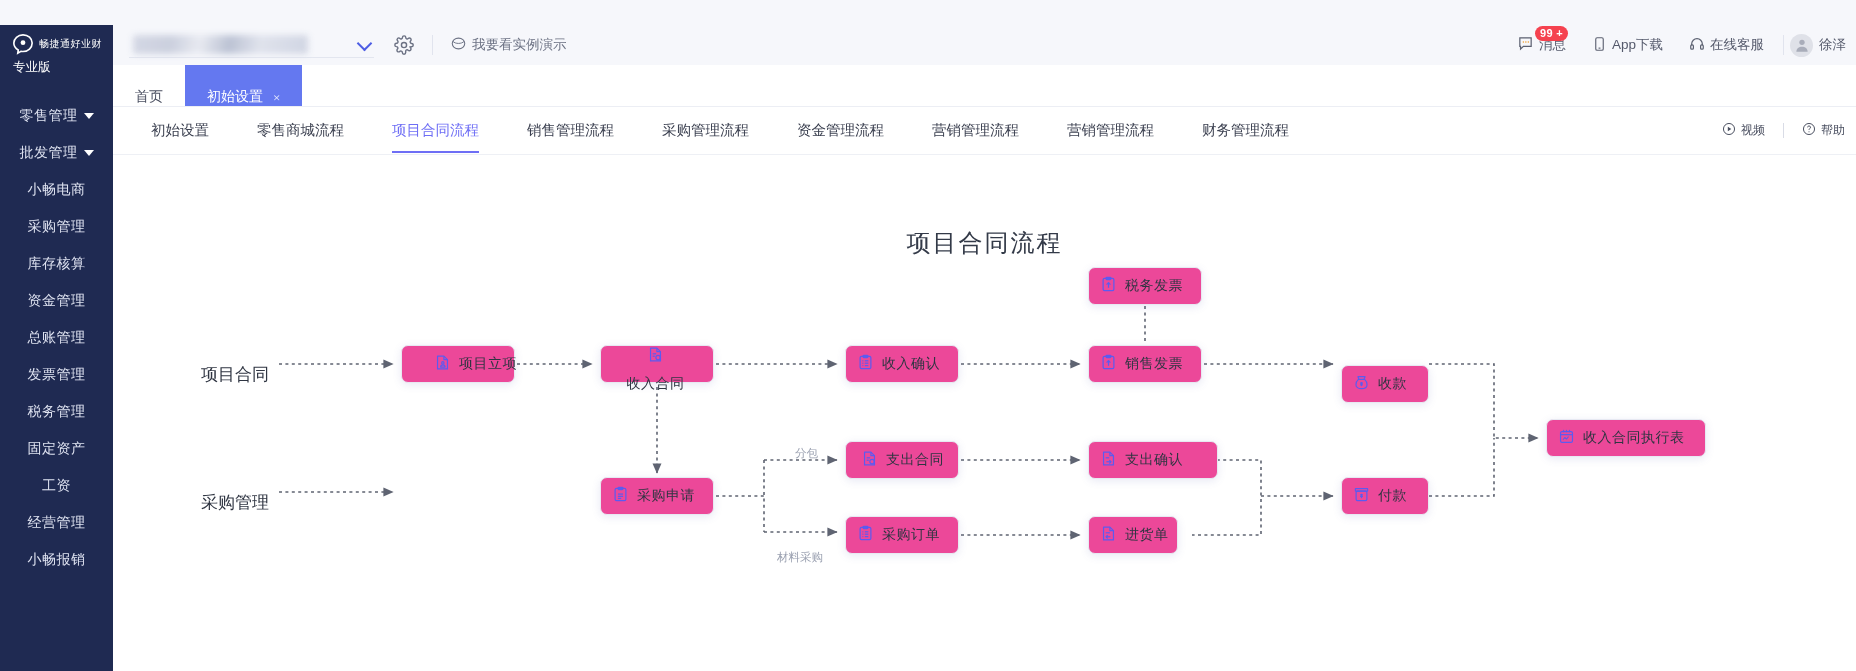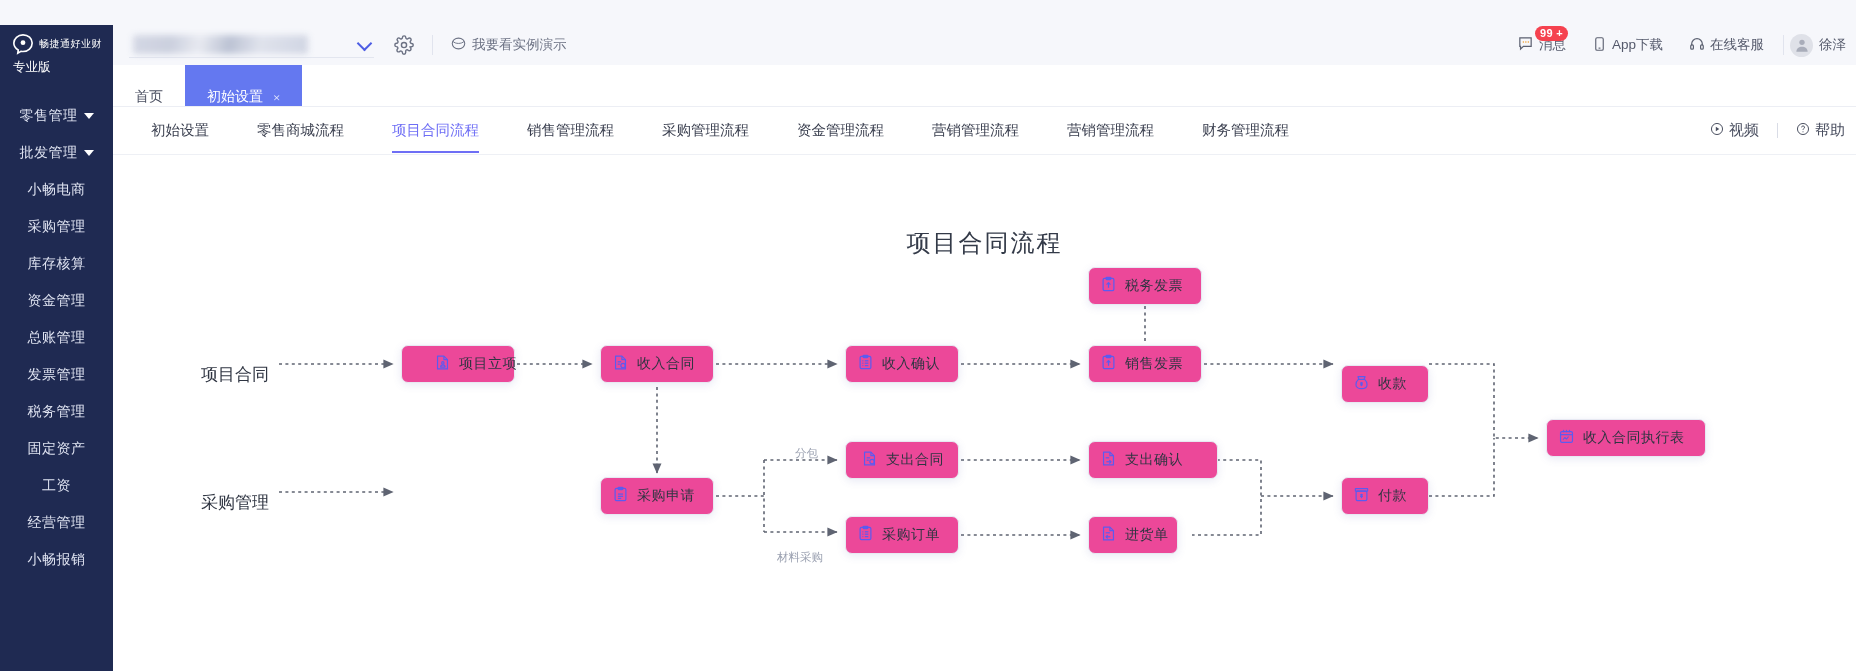--- a/index.html
+++ b/index.html
@@ -104,21 +104,21 @@
     position: relative; font-size: 14.5px; color: #3a3f4f; cursor: pointer;
     padding: 13px 0 13px 0; margin-right: 48px; white-space: nowrap;
   }
   .stab.active { color: #6e6ef5; }
   .stab.active::after {
     content: ""; position: absolute; left: 0; right: 0; bottom: 0;
     height: 2px; background: #6e6ef5;
   }
   .stabs-right {
     margin-left: auto; display: flex; align-items: center; gap: 9px;
-    padding-right: 2px; font-size: 15px; color: #4a4f60;
+    padding-right: 2px; font-size: 12px; color: #4a4f60;
   }
   .stabs-right .ritem { display: flex; align-items: center; gap: 5px; cursor: pointer; padding: 0 9px; }
   .stabs-right .rsep { width: 1px; height: 15px; background: #d9dce6; }
 
   
   #canvas {
     position: absolute; left: 113px; top: 155px; right: 0; bottom: 0;
     background: #fff; overflow: hidden;
   }
   #chart-title {
@@ -366,21 +366,21 @@
           <div class="rowlabel" style="left: 88px; top: 336px;">采购管理</div>
           <div class="node" style="left: 288px; top: 190px; width: 114px; padding-left: 32px;">
             <span><svg width="17" height="17" viewBox="0 0 24 24" fill="none" stroke="#5b5bf0" stroke-width="1.7" stroke-linejoin="round">
                 <path d="M5 3h9l5 5v13H5z"></path>
                 <path d="M14 3v5h5"></path>
                 <circle cx="12.5" cy="12.6" r="1.7"></circle>
                 <path d="M9.4 18.4c0-1.8 1.4-3 3.1-3s3.1 1.2 3.1 3z"></path>
               </svg></span>
             <span class="lbl">项目立项</span>
           </div>
-          <div class="node" style="left: 487px; top: 190px; width: 114px;">
+          <div class="node" style="left: 487px; top: 190px; width: 114px; flex-direction: column;">
             <span><svg width="17" height="17" viewBox="0 0 24 24" fill="none" stroke="#5b5bf0" stroke-width="1.7" stroke-linejoin="round">
                 <path d="M5 3h9l5 5v13H5z"></path>
                 <path d="M14 3v5h5"></path>
                 <line x1="8" y1="11" x2="13" y2="11"></line>
                 <line x1="8" y1="14.4" x2="11" y2="14.4"></line>
                 <circle cx="15.6" cy="16.4" r="3.1"></circle>
               </svg></span>
             <span class="lbl">收入合同</span>
           </div>
           <div class="node" style="left: 732px; top: 190px; width: 114px;">

